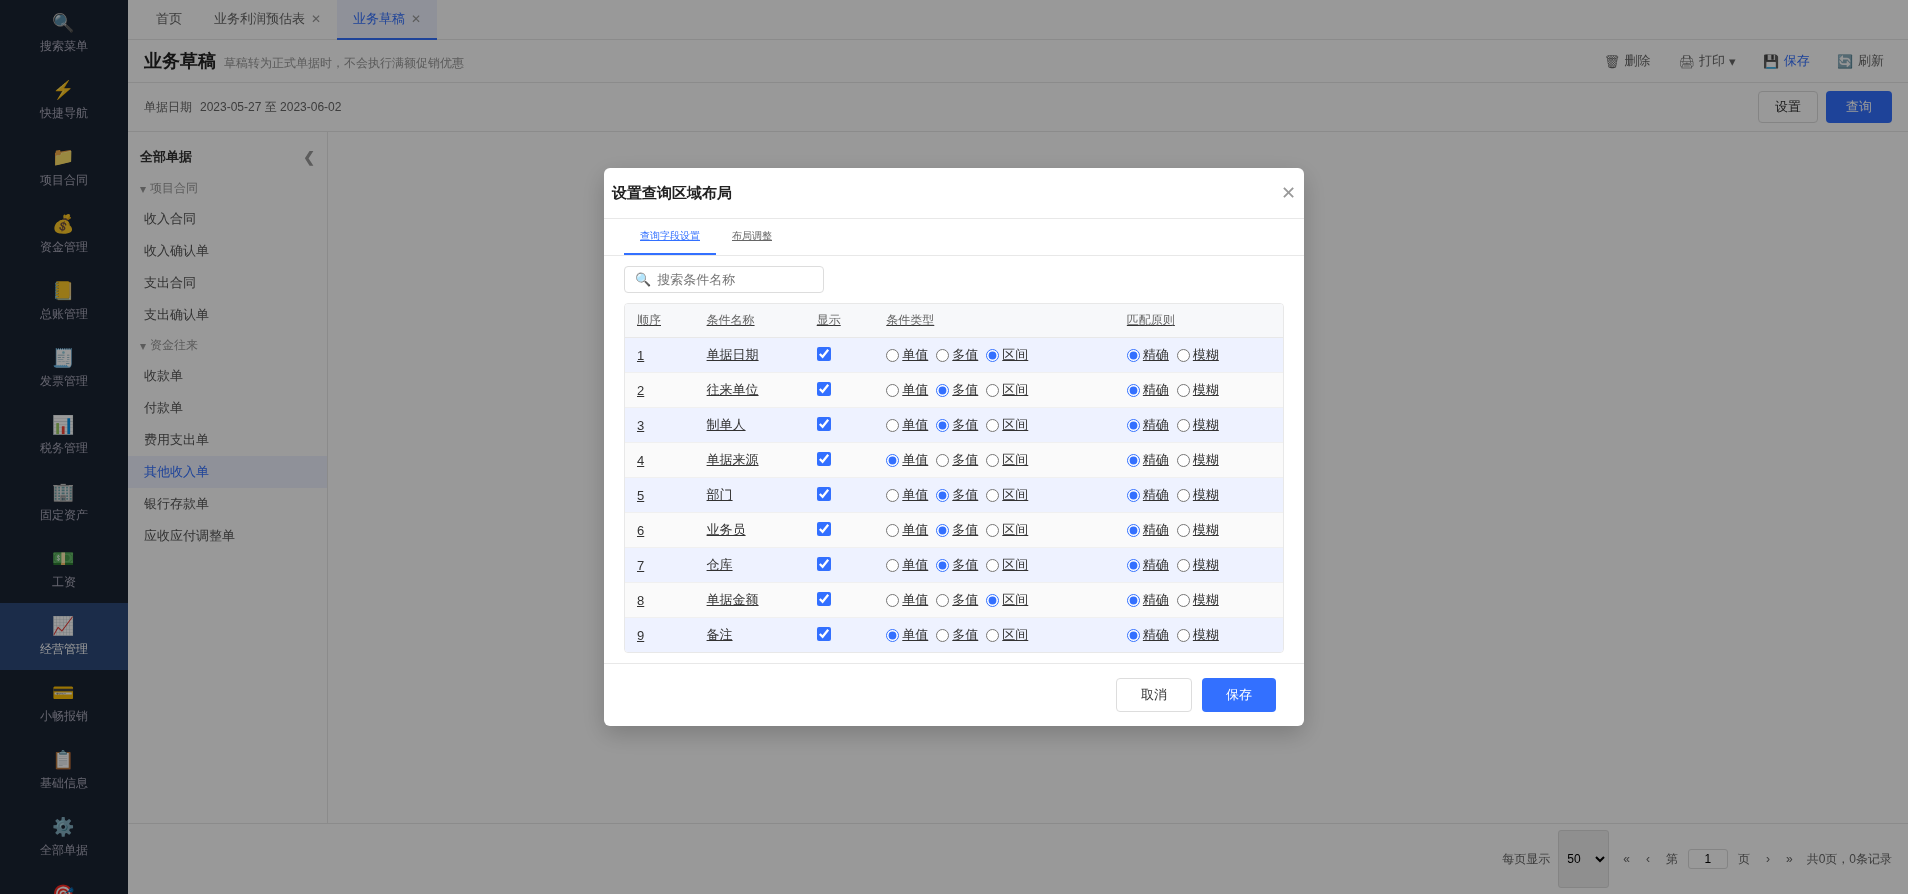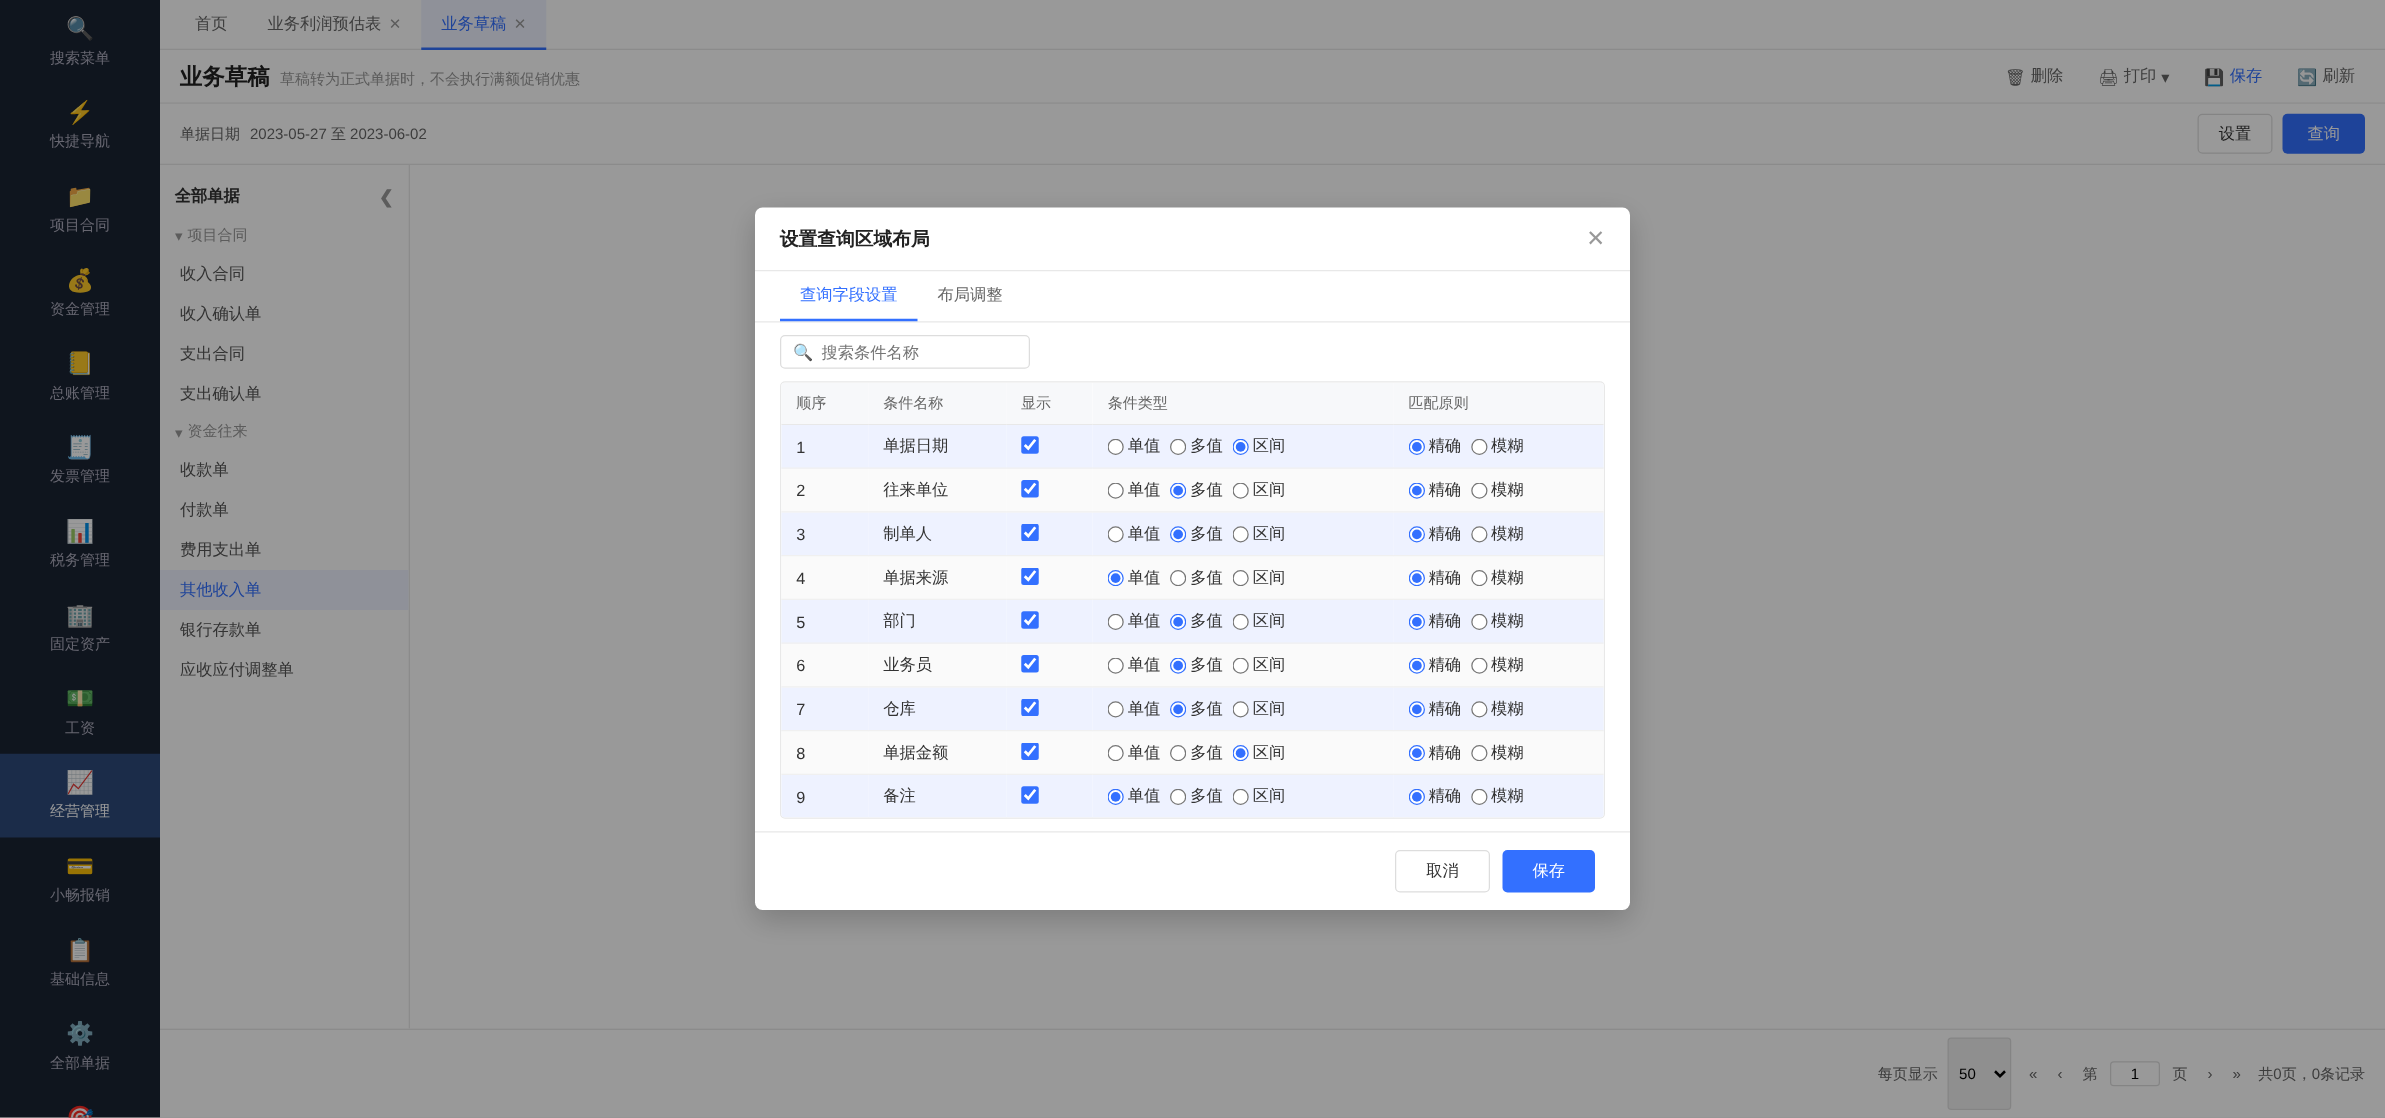--- a/index.html
+++ b/index.html
@@ -52,38 +52,38 @@
     
     .table-area { flex: 1; overflow: auto; background: #fff; }
     .empty-msg { padding: 40px; text-align: center; color: #999; font-size: 14px; }
 
     
     .status-bar { background: #fff; border-top: 1px solid #e8e8e8; padding: 6px 16px; display: flex; align-items: center; justify-content: flex-end; gap: 8px; font-size: 12px; color: #666; }
 
     
     .modal-overlay { position: fixed; top: 0; left: 0; right: 0; bottom: 0; background: rgba(0,0,0,0.4); display: flex; align-items: center; justify-content: center; z-index: 1000; }
     .modal { background: #fff; border-radius: 6px; box-shadow: 0 8px 24px rgba(0,0,0,0.2); width: 700px; max-height: 620px; display: flex; flex-direction: column; }
-    .modal-header { display: flex; align-items: center; justify-content: space-between; padding: 14px 20px; border-bottom: 1px solid #e8e8e8; }
+    .modal-header { display: flex; align-items: center; justify-content: space-between; padding: 14px 8px; border-bottom: 1px solid #e8e8e8; }
     .modal-title { font-size: 15px; font-weight: bold; color: #222; }
     .modal-close { cursor: pointer; font-size: 18px; color: #999; background: none; border: none; }
     .modal-body { flex: 1; overflow: hidden; display: flex; flex-direction: column; padding: 0; }
 
     
     .modal-tabs { display: flex; border-bottom: 1px solid #e8e8e8; padding: 0 20px; }
-    .modal-tab { padding: 10px 16px; cursor: pointer; font-size: 13px; color: #666; border-bottom: 2px solid transparent; }
+    .modal-tab { padding: 10px 16px; cursor: pointer; font-size: 10px; color: #666; border-bottom: 2px solid transparent; text-decoration: underline; }
     .modal-tab.active { color: #3370ff; border-bottom: 2px solid #3370ff; }
 
     
     .modal-search { padding: 10px 20px; }
     .search-box { display: flex; align-items: center; border: 1px solid #ddd; border-radius: 4px; padding: 5px 10px; gap: 6px; width: 200px; }
     .search-box input { border: none; outline: none; font-size: 13px; color: #333; width: 150px; }
 
     
     .modal-table { flex: 1; overflow-y: auto; margin: 0 20px 10px 20px; border: 1px solid #e8e8e8; border-radius: 4px; }
-    .modal-table table { width: 100%; border-collapse: collapse; font-size: 13px; }
+    .modal-table table { width: 100%; border-collapse: collapse; font-size: 13px; text-decoration: underline; }
     .modal-table th { background: #f7f8fa; padding: 8px 12px; text-align: left; border-bottom: 1px solid #e8e8e8; color: #666; font-weight: normal; font-size: 12px; position: sticky; top: 0; }
     .modal-table td { padding: 8px 12px; border-bottom: 1px solid #f0f0f0; }
     .modal-table tr:last-child td { border-bottom: none; }
     .modal-table tr.highlighted { background: #eef2ff; }
     .modal-table tr:nth-child(even):not(.highlighted) { background: #fafafa; }
 
     
     .radio-group { display: flex; align-items: flex-end; gap: 8px; white-space: nowrap; }
     .radio-opt { display: flex; align-items: center; gap: 3px; cursor: pointer; }
     .radio-opt input[type="radio"] { cursor: pointer; accent-color: #3370ff; }

